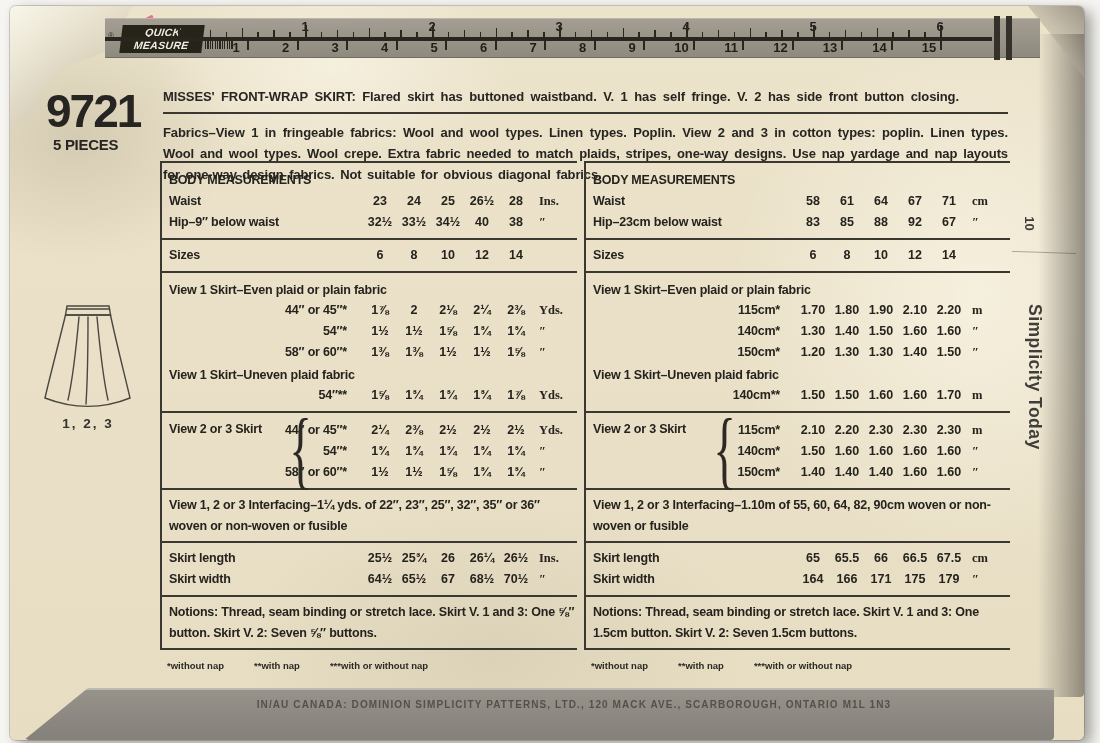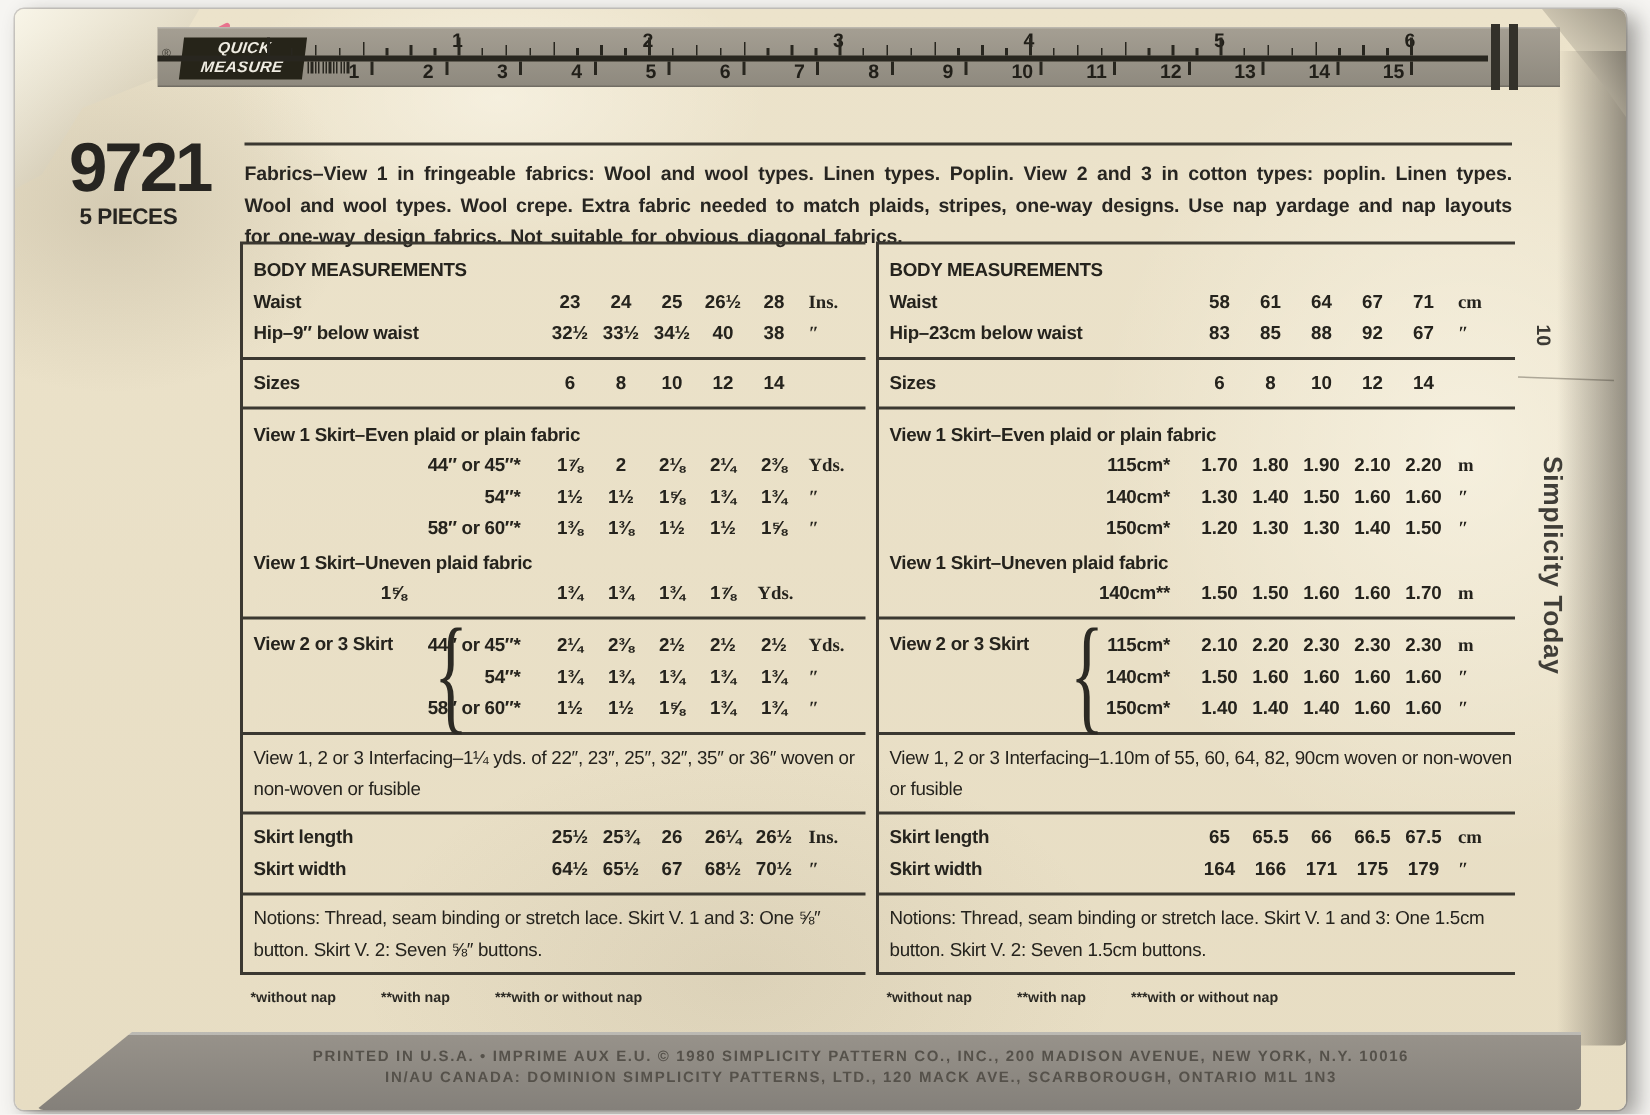--- a/index.html
+++ b/index.html
@@ -55,21 +55,21 @@
   .theading{font-size:12.5px;font-weight:bold;padding:2px 0 1px 7px;line-height:20px;letter-spacing:-.2px;}
   .trow{display:grid;grid-template-columns:1fr 34px 34px 34px 34px 34px 44px;line-height:21px;font-size:12.5px;font-weight:bold;align-items:baseline;}
   .tlabel{padding-left:7px;letter-spacing:-.2px;}
   .sublabel{text-align:right;padding-right:16px;}
   .tval{text-align:center;}
   .tunit{padding-left:6px;font-family:Liberation Serif, serif;}
   .sect-title{font-size:12.5px;font-weight:bold;line-height:20px;padding:2px 0 0 7px;letter-spacing:-.2px;}
   .view23{position:relative;padding-top:2px;}
   .v23-title{position:absolute;left:7px;top:4px;font-size:12.5px;font-weight:bold;letter-spacing:-.2px;}
   .brace{position:absolute;left:118px;top:-2px;font-family:"Liberation Serif",serif;font-weight:normal;font-size:86px;line-height:66px;color:#2c2a24;transform:scaleX(.55);}
-  .para{margin:3px 0;padding:0 2px 0 7px;font-size:12.5px;font-weight:normal;line-height:20.5px;letter-spacing:-.2px;}
+  .para{margin:3px 0;padding:0 2px 0 7px;font-size:12.5px;font-weight:bold;line-height:20.5px;letter-spacing:-.2px;}
   .footnotes{display:flex;gap:30px;padding:5px 0 0 7px;font-size:9.5px;font-weight:bold;color:#2b2923;}
   
   .side-num{position:absolute;left:1022px;top:216px;font-size:13px;font-weight:bold;color:#3c3a34;transform:rotate(90deg);}
   .side-brand{position:absolute;left:1024px;top:304px;writing-mode:vertical-rl;font-size:17.5px;font-weight:bold;color:#403e38;letter-spacing:.5px;}
   .flap{position:absolute;left:24px;right:46px;bottom:3px;height:50px;border-bottom-left-radius:5px;border-bottom-right-radius:4px;
     background:linear-gradient(180deg,#97928a,#84807a);clip-path:polygon(64px 0,100% 0,100% 100%,0 100%);
     border-top:2px solid rgba(255,255,248,.45);}
   .flap-text{padding:8px 0 0 70px;text-align:center;color:#55514a;font-size:10px;line-height:14px;letter-spacing:1.1px;font-weight:bold;}
 </style>
 </head>
@@ -185,22 +185,38 @@
       <div class="tick" style="left: 116.8px; top: 23px; height: 8px; width: 1.2px;"></div>
       <div class="tick" style="left: 119.2px; top: 23px; height: 8px; width: 1.2px;"></div>
       <div class="tick" style="left: 121.6px; top: 23px; height: 8px; width: 1.2px;"></div>
       <div class="tick" style="left: 124px; top: 23px; height: 8px; width: 1.2px;"></div>
       <div class="tick" style="left: 126.4px; top: 23px; height: 8px; width: 1.2px;"></div>
     </div>
 
   <div class="patnum">9721</div>
   <div class="pieces">5 PIECES</div>
 
+  <div class="illus">
+    <svg width="118" height="122" viewBox="0 0 118 122">
+      <g fill="none" stroke="#4a473f" stroke-width="1.4" stroke-linecap="round">
+        <path d="M38 14 L80 14 L81.5 23 L36.5 23 Z"></path>
+        <path d="M37.6 17 L80.6 17"></path>
+        <path d="M36.5 23 C29 54 21 84 16 106 C44 117 74 117 101 106 C96 84 88 54 81.5 23 Z"></path>
+        <path d="M50 25 C47 58 43 90 39 108"></path>
+        <path d="M59 25 C59 62 58 96 57 112"></path>
+        <path d="M68 25 C71 58 75 90 79 108"></path>
+      </g>
+    </svg>
+    <div class="illus-caption">1, 2, 3</div>
+  </div>
 
   <div class="head-block">
+    <div class="head-title">
+      <span style="font-weight:bold">MISSES' FRONT-WRAP SKIRT:</span><span> Flared skirt has buttoned waistband. V. 1 has self fringe. V. 2 has side front button closing.</span>
+    </div>
     <div class="head-rule"></div>
     <div class="fabrics">
       <span>Fabrics</span><span>–View 1 in fringeable fabrics: Wool and wool types. Linen types. Poplin. View 2 and 3 in cotton types: poplin. Linen types. Wool and wool types. Wool crepe. Extra fabric needed to match plaids, stripes, one-way designs. Use nap yardage and nap layouts for one-way design fabrics. Not suitable for obvious diagonal fabrics.</span>
     </div>
   </div>
 
   <div class="tblwrap left">
       <div class="tbl">
         <div class="hline"></div>
         <div class="theading">BODY MEASUREMENTS</div>
@@ -256,20 +272,21 @@
           <div class="tlabel sublabel">58″ or 60″*</div>
           <div class="tval">1⅜</div>
           <div class="tval">1⅜</div>
           <div class="tval">1½</div>
           <div class="tval">1½</div>
           <div class="tval">1⅝</div>
           <div class="tunit">″</div>
         </div>
         <div class="sect-title">View 1 Skirt–Uneven plaid fabric</div>
         <div class="trow">
+          <div class="tlabel sublabel">54″**</div>
           <div class="tval">1⅝</div>
           <div class="tval">1¾</div>
           <div class="tval">1¾</div>
           <div class="tval">1¾</div>
           <div class="tval">1⅞</div>
           <div class="tunit">Yds.</div>
         </div>
         <div class="hline"></div>
         <div class="view23">
           <div class="v23-title">View 2 or 3 Skirt</div>
@@ -469,17 +486,16 @@
     </div>
 
   <div class="fold-right"></div>
   <div class="fold-tr"></div>
   <div class="crease-right"></div>
   <div class="side-num">10</div>
   <div class="side-brand">Simplicity Today</div>
 
   <div class="flap">
     <div class="flap-text">
-      <div>PRINTED IN U.S.A. • IMPRIME AUX E.U. © 1980 SIMPLICITY PATTERN CO., INC., 200 MADISON AVENUE, NEW YORK, N.Y. 10016</div>
       <div>IN/AU CANADA: DOMINION SIMPLICITY PATTERNS, LTD., 120 MACK AVE., SCARBOROUGH, ONTARIO M1L 1N3</div>
     </div>
   </div>
 </div>
 
 </body></html>

